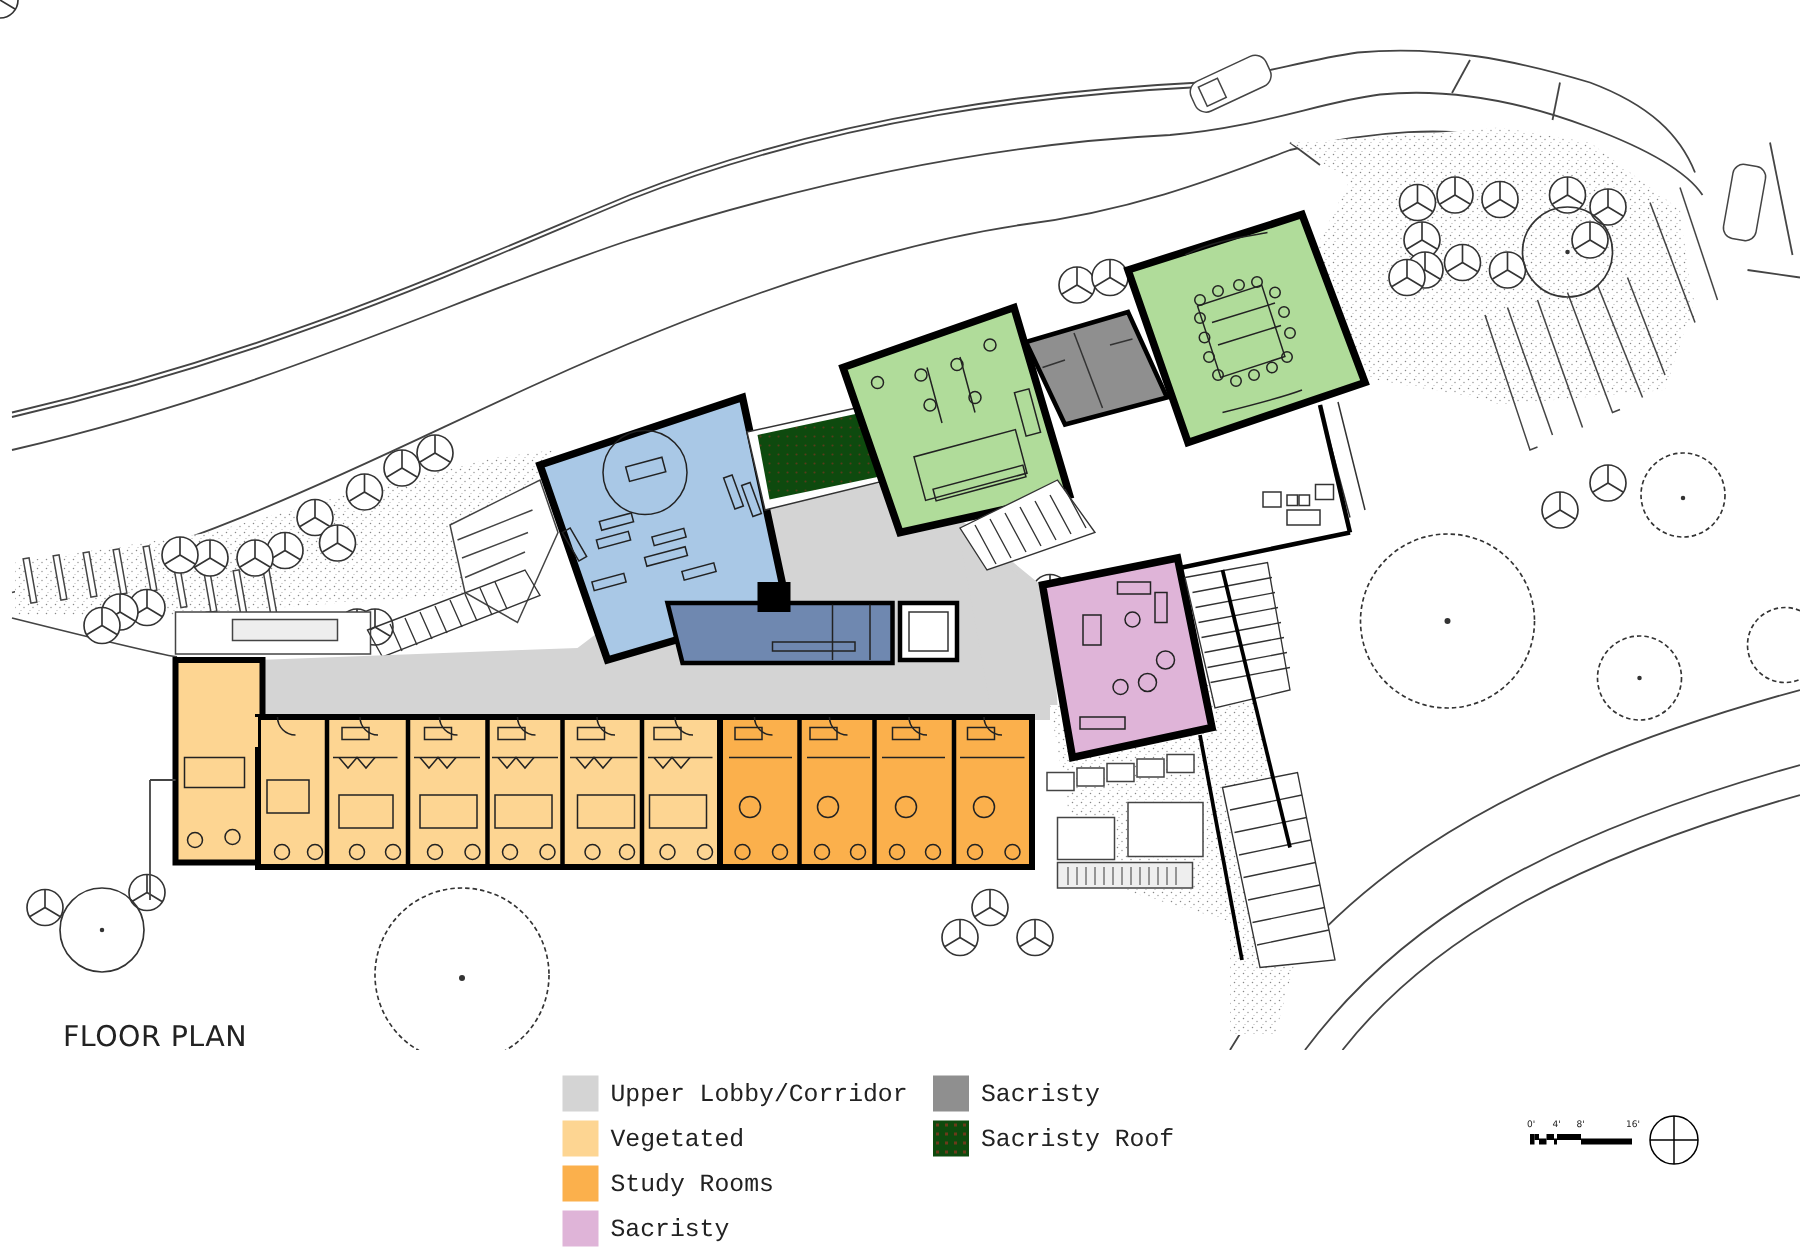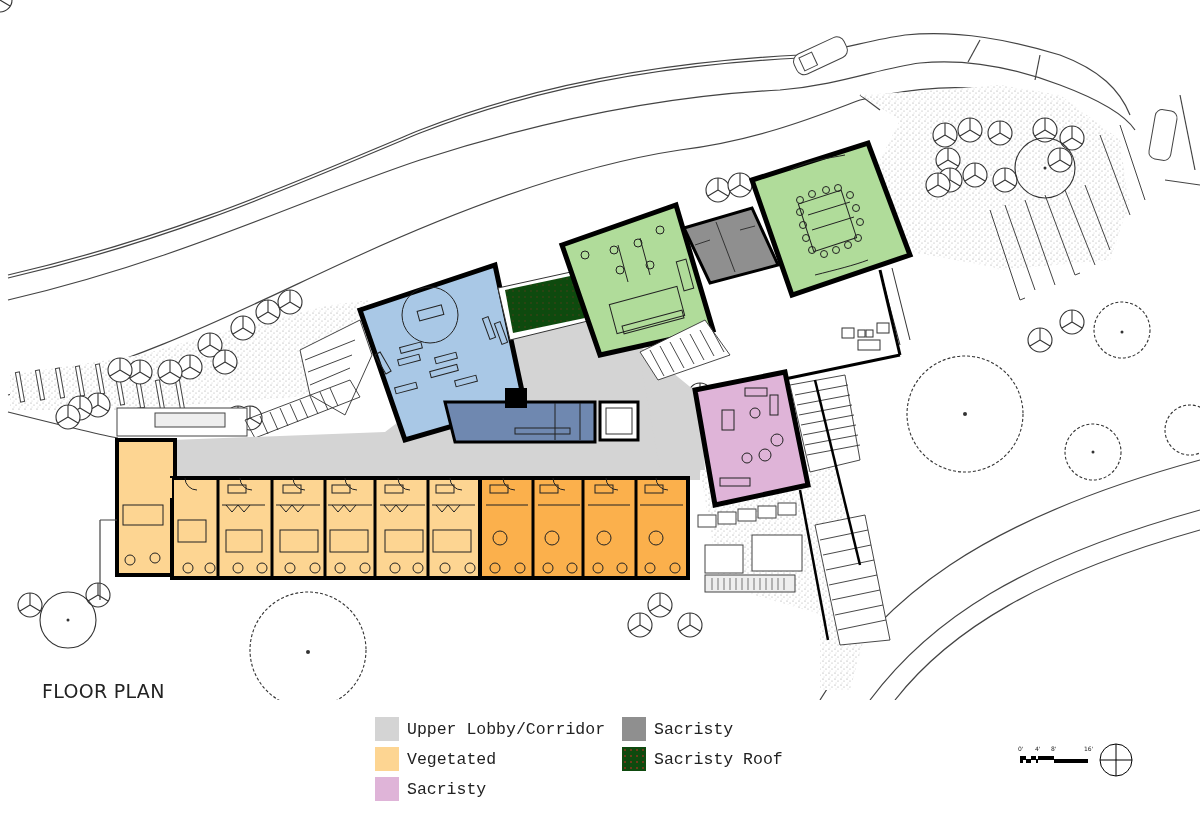--- a/index.html
+++ b/index.html
@@ -389,20 +389,24 @@
 <div class="legend col1">
   <div class="lg-item">
     <div class="swatch" style="background:#d4d4d4"></div>
     <span class="lg-label">Upper Lobby/Corridor</span>
   </div>
   <div class="lg-item">
     <div class="swatch" style="background:#fdd592"></div>
     <span class="lg-label">Vegetated</span>
   </div>
   <div class="lg-item">
+    <div class="swatch" style="background:#fbb04c"></div>
+    <span class="lg-label">Study Rooms</span>
+  </div>
+  <div class="lg-item">
     <div class="swatch" style="background:#dfb4d8"></div>
     <span class="lg-label">Sacristy</span>
   </div>
 </div>
 
 <div class="legend col2">
   <div class="lg-item">
     <div class="swatch" style="background:#8f8f8f"></div>
     <span class="lg-label">Sacristy</span>
   </div>

